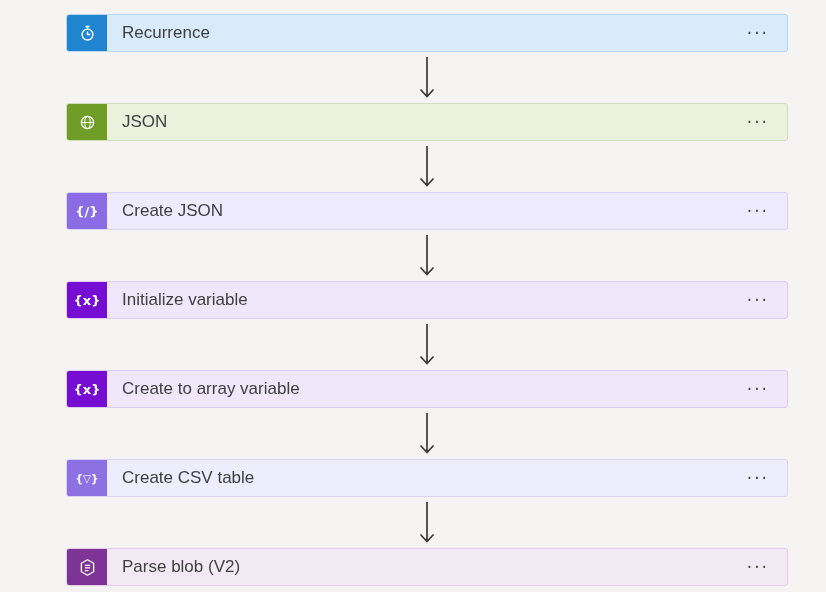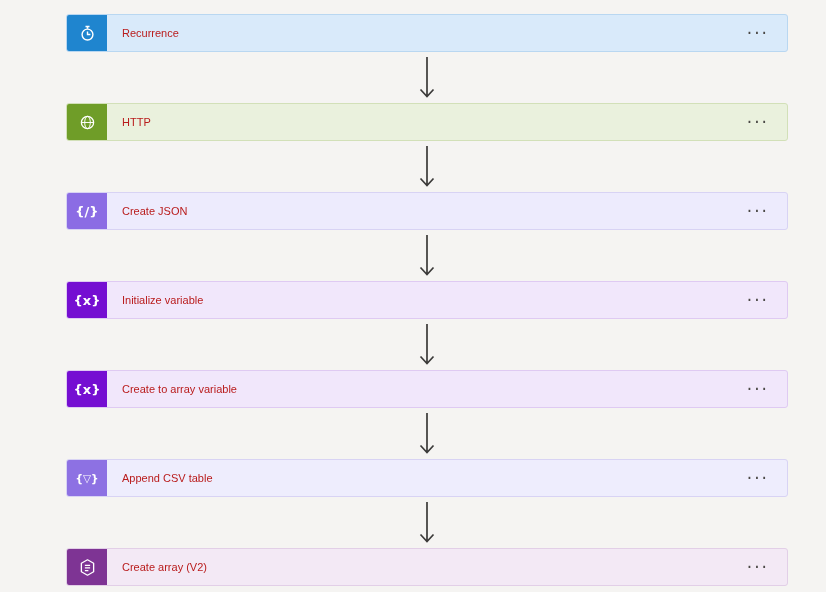--- a/index.html
+++ b/index.html
@@ -35,22 +35,22 @@
   .glyph {
     font-family: "DejaVu Sans", sans-serif;
     font-size: 13px;
     font-weight: 700;
     color: #fff;
     line-height: 1;
   }
   .glyph-sm { font-size: 10.5px; }
   .label {
     margin-left: 15px;
-    font-size: 11px;
-    color: #b91c1c;
+    font-size: 17px;
+    color: #404040;
   }
   .menu {
     margin-left: auto;
     margin-right: 14px;
     background: none;
     border: none;
     font-size: 17px;
     letter-spacing: 2px;
     color: #4a4845;
     line-height: 1;
@@ -93,21 +93,21 @@
   </div>
 
   <div class="card" style="--accent: #6f9d28; --card-bg: #eaf1dd; --card-border: #d2e0b8;">
     <div class="icon">
       <svg viewBox="0 0 24 24" width="21" height="21" aria-hidden="true">
         <circle cx="12" cy="12" r="7" fill="none" stroke="#fff" stroke-width="1.5"></circle>
         <ellipse cx="12" cy="12" rx="3.2" ry="7" fill="none" stroke="#fff" stroke-width="1.1"></ellipse>
         <path d="M5 12 h14" fill="none" stroke="#fff" stroke-width="1.1"></path>
       </svg>
     </div>
-    <div class="label">HTTP</div>
+    <div class="label">JSON</div>
     <button class="menu">···</button>
   </div>
 
   <div class="connector" style="color: rgb(59, 58, 57);">
     <svg width="24" height="48" viewBox="0 0 24 48" aria-hidden="true">
       <path d="M12 3 L12 42 M5.5 35.5 L12 42.5 L18.5 35.5" fill="none" stroke="currentColor" stroke-width="1.7"></path>
     </svg>
   </div>
 
   <div class="card" style="--accent: #8b6ce4; --card-bg: #edebfd; --card-border: #d8d3f4;">
@@ -149,34 +149,34 @@
   <div class="connector" style="color: rgb(59, 58, 57);">
     <svg width="24" height="48" viewBox="0 0 24 48" aria-hidden="true">
       <path d="M12 3 L12 42 M5.5 35.5 L12 42.5 L18.5 35.5" fill="none" stroke="currentColor" stroke-width="1.7"></path>
     </svg>
   </div>
 
   <div class="card" style="--accent: #8d71e3; --card-bg: #eeedfd; --card-border: #d8d3f4;">
     <div class="icon">
       <span class="glyph glyph-sm">{▽}</span>
     </div>
-    <div class="label">Append CSV table</div>
+    <div class="label">Create CSV table</div>
     <button class="menu">···</button>
   </div>
 
   <div class="connector" style="color: rgb(59, 58, 57);">
     <svg width="24" height="48" viewBox="0 0 24 48" aria-hidden="true">
       <path d="M12 3 L12 42 M5.5 35.5 L12 42.5 L18.5 35.5" fill="none" stroke="currentColor" stroke-width="1.7"></path>
     </svg>
   </div>
 
   <div class="card" style="--accent: #7e3494; --card-bg: #f3e9f5; --card-border: #e2cfe7;">
     <div class="icon">
       <svg viewBox="0 0 24 24" width="21" height="21" aria-hidden="true">
         <path d="M12 3.2 L19 7.2 V16.8 L12 20.8 L5 16.8 V7.2 Z" fill="none" stroke="#fff" stroke-width="1.5" stroke-linejoin="round"></path>
         <path d="M9 9.5 h6 M9 12.5 h6 M9 15.5 h4" fill="none" stroke="#fff" stroke-width="1.3"></path>
       </svg>
     </div>
-    <div class="label">Create array (V2)</div>
+    <div class="label">Parse blob (V2)</div>
     <button class="menu">···</button>
   </div>
 
 </div>
 
 </body></html>

